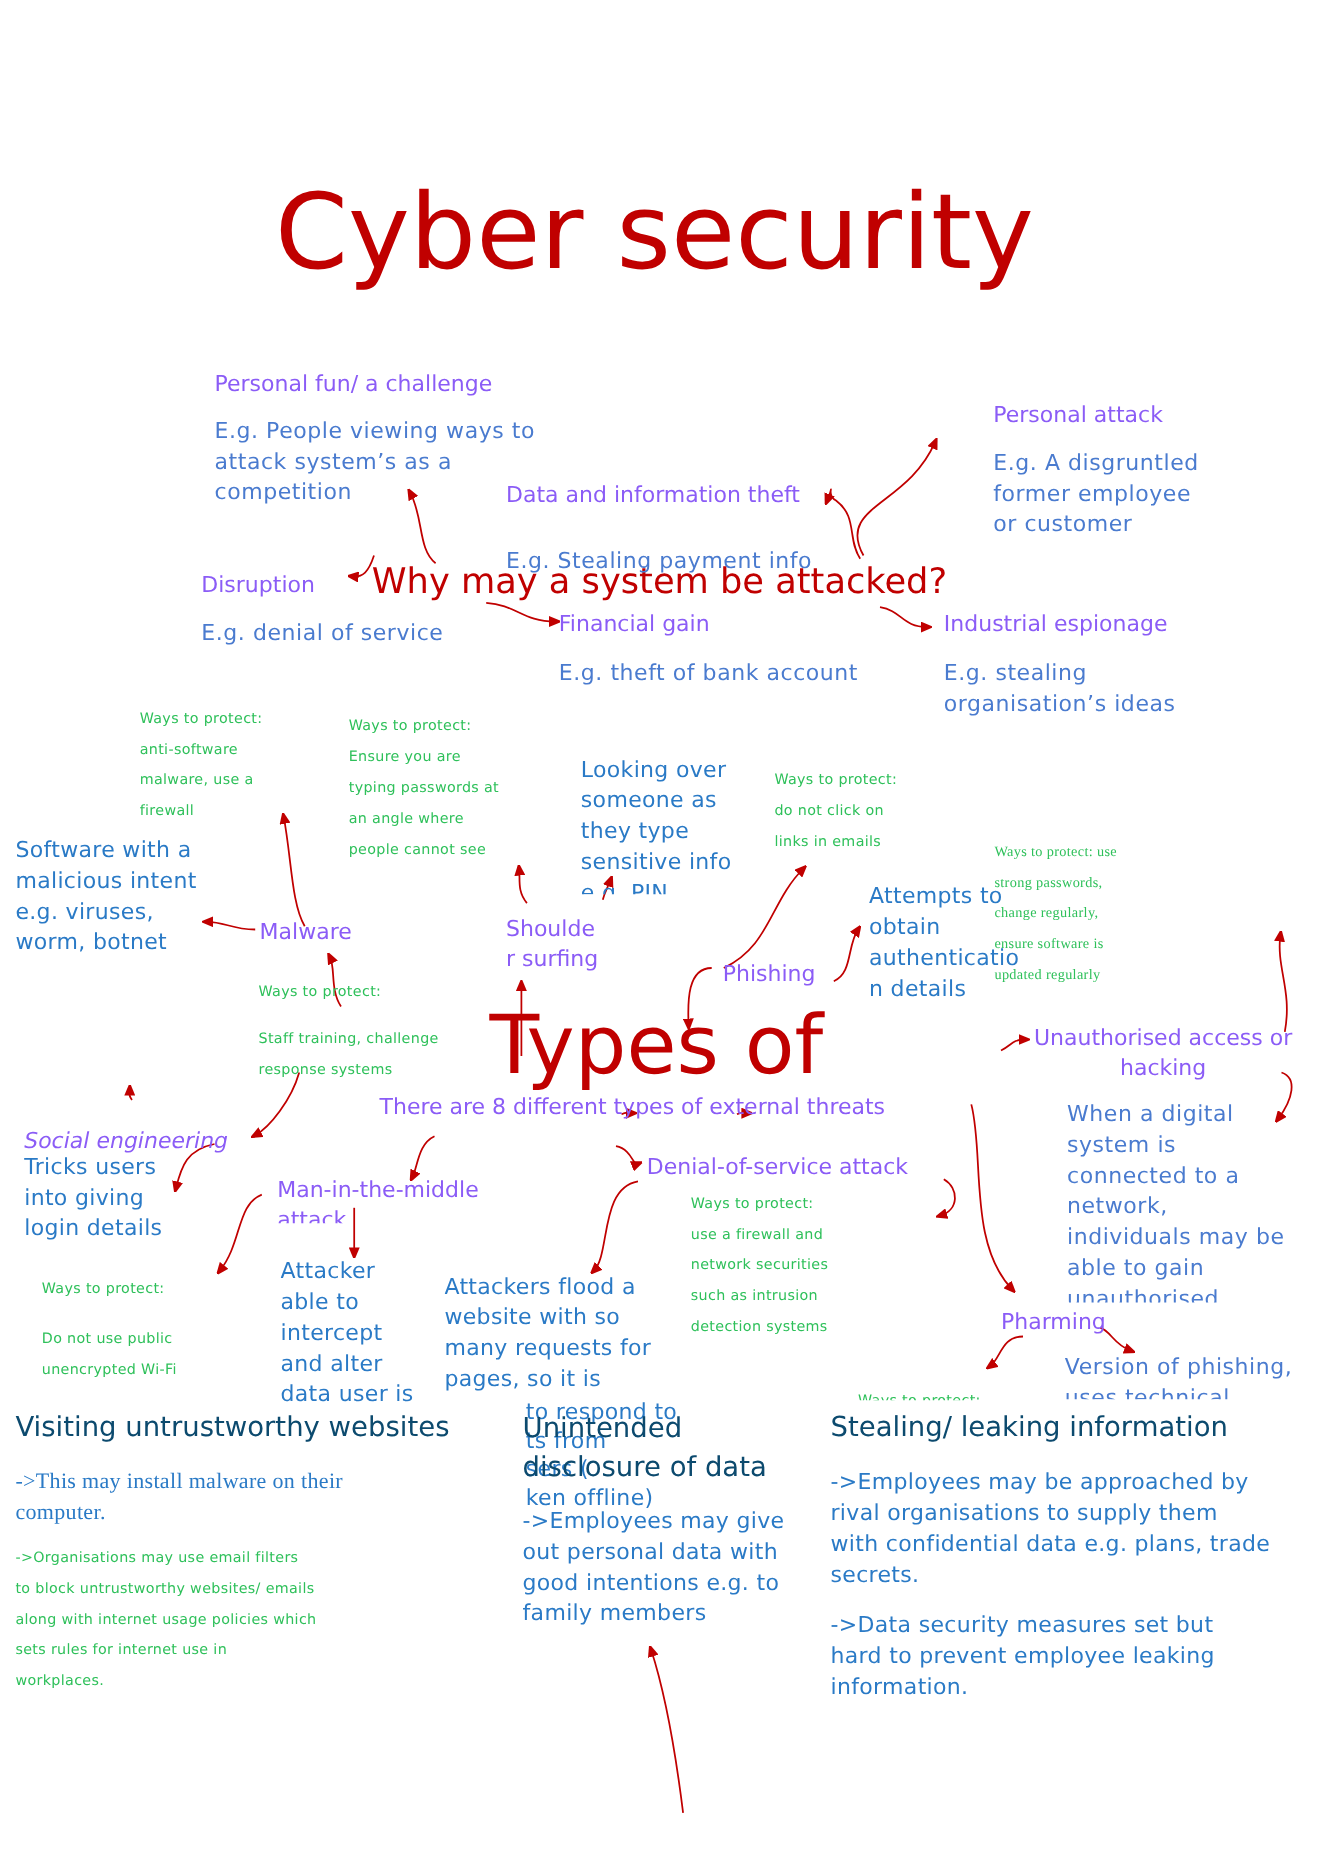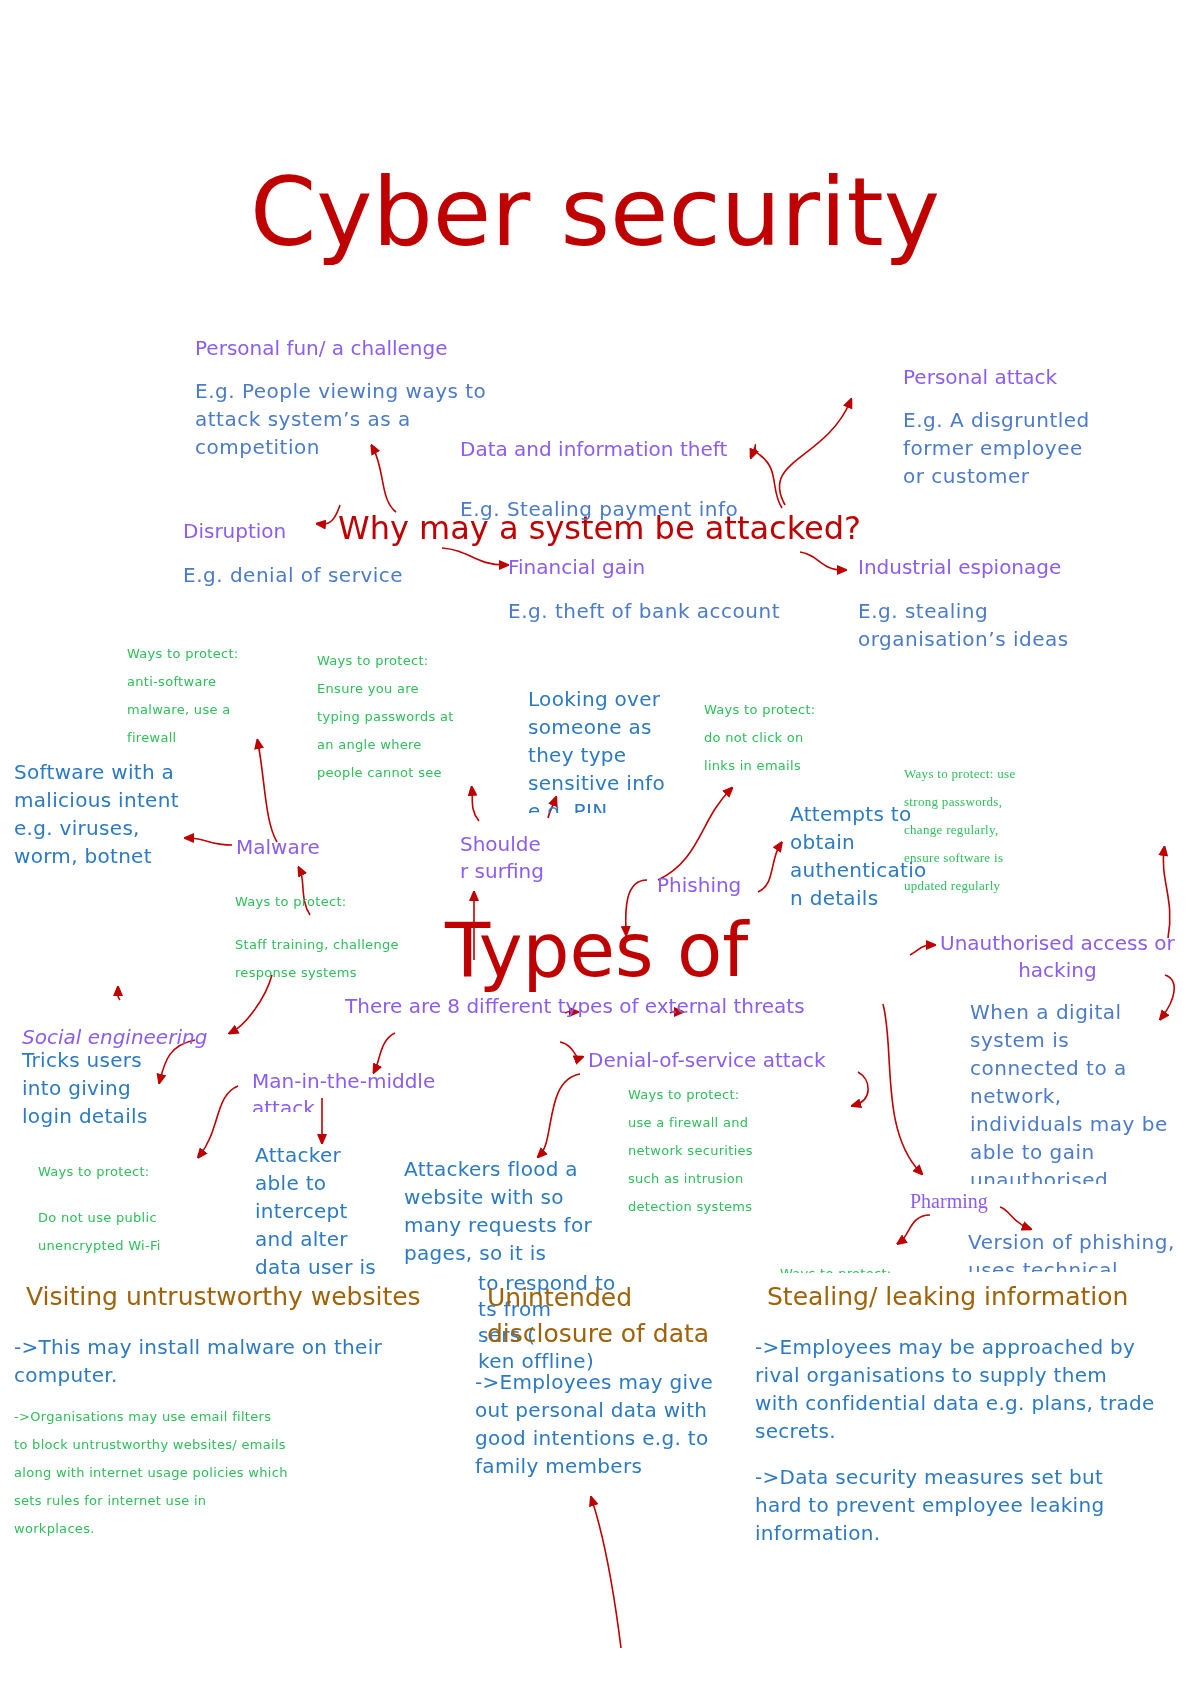--- a/index.html
+++ b/index.html
@@ -6,21 +6,21 @@
   body { width:1200px; height:1696px; position:relative; overflow:hidden;
          font-family:"DejaVu Sans", sans-serif; }
   .abs { position:absolute; white-space:pre-line; }
   .blk { color:#8b5cf6; font-size:20px; line-height:27px; }
   .blue { color:#4a7bcf; font-size:20px; line-height:28px; letter-spacing:0.5px; }
   .blue2 { color:#2a7ac6; font-size:20px; line-height:28px; letter-spacing:0.3px; }
   .green { color:#2ec05a; font-size:13px; line-height:28px; letter-spacing:0.3px; }
   .red { color:#c00000; }
   .clip { overflow:hidden; }
   svg.arrows { position:absolute; left:0; top:0; pointer-events:none; }
-  .h2 { color:#a16207; font-size:25px; line-height:34px;margin-left:12px; }
+  .h2 { color:#0c4a6e; font-size:25px; line-height:34px; }
 </style>
 </head>
 <body>
 
 <svg class="arrows" width="1200" height="1696">
   <defs>
     <marker id="ah" markerWidth="10" markerHeight="10" refX="6" refY="5" orient="auto" markerUnits="userSpaceOnUse">
       <path d="M0,0 L12,5 L0,10 z" fill="#c00000"></path>
     </marker>
   </defs>
@@ -166,27 +166,27 @@
 data user is</div>
 <div class="abs blue2 clip" style="left:404px;top:1155px;height:122px;">Attackers flood a
 website with so
 many requests for
 pages, so it is</div>
 <div class="abs blue2 clip" style="left:478px;top:1270px;height:106px;line-height:26px;">to respond to
 ts from
 sers (
 ken offline)</div>
 
-<div class="abs blk" style="left:910px;top:1188px;font-family:Liberation Serif, serif;">Pharming</div>
+<div class="abs blk" style="left:910px;top:1188px;">Pharming</div>
 <div class="abs blue clip" style="left:968px;top:1228px;height:44px;">Version of phishing,
 uses technical</div>
 <div class="abs green clip" style="left:780px;top:1260px;height:13px;">Ways to protect:</div>
 
 <div class="abs h2" style="left:14px;top:1280px;">Visiting untrustworthy websites</div>
-<div class="abs blue2" style="left:14px;top:1333px;">-&gt;This may install malware on their
+<div class="abs blue2" style="left:14px;top:1333px;font-family:Liberation Serif, serif;">-&gt;This may install malware on their
 computer.</div>
 <div class="abs green" style="left:14px;top:1403px;">-&gt;Organisations may use email filters
 to block untrustworthy websites/ emails
 along with internet usage policies which
 sets rules for internet use in
 workplaces.</div>
 
 <div class="abs h2" style="left:475px;top:1280px;line-height:36px;">Unintended
 disclosure of data</div>
 <div class="abs blue2" style="left:475px;top:1368px;">-&gt;Employees may give

